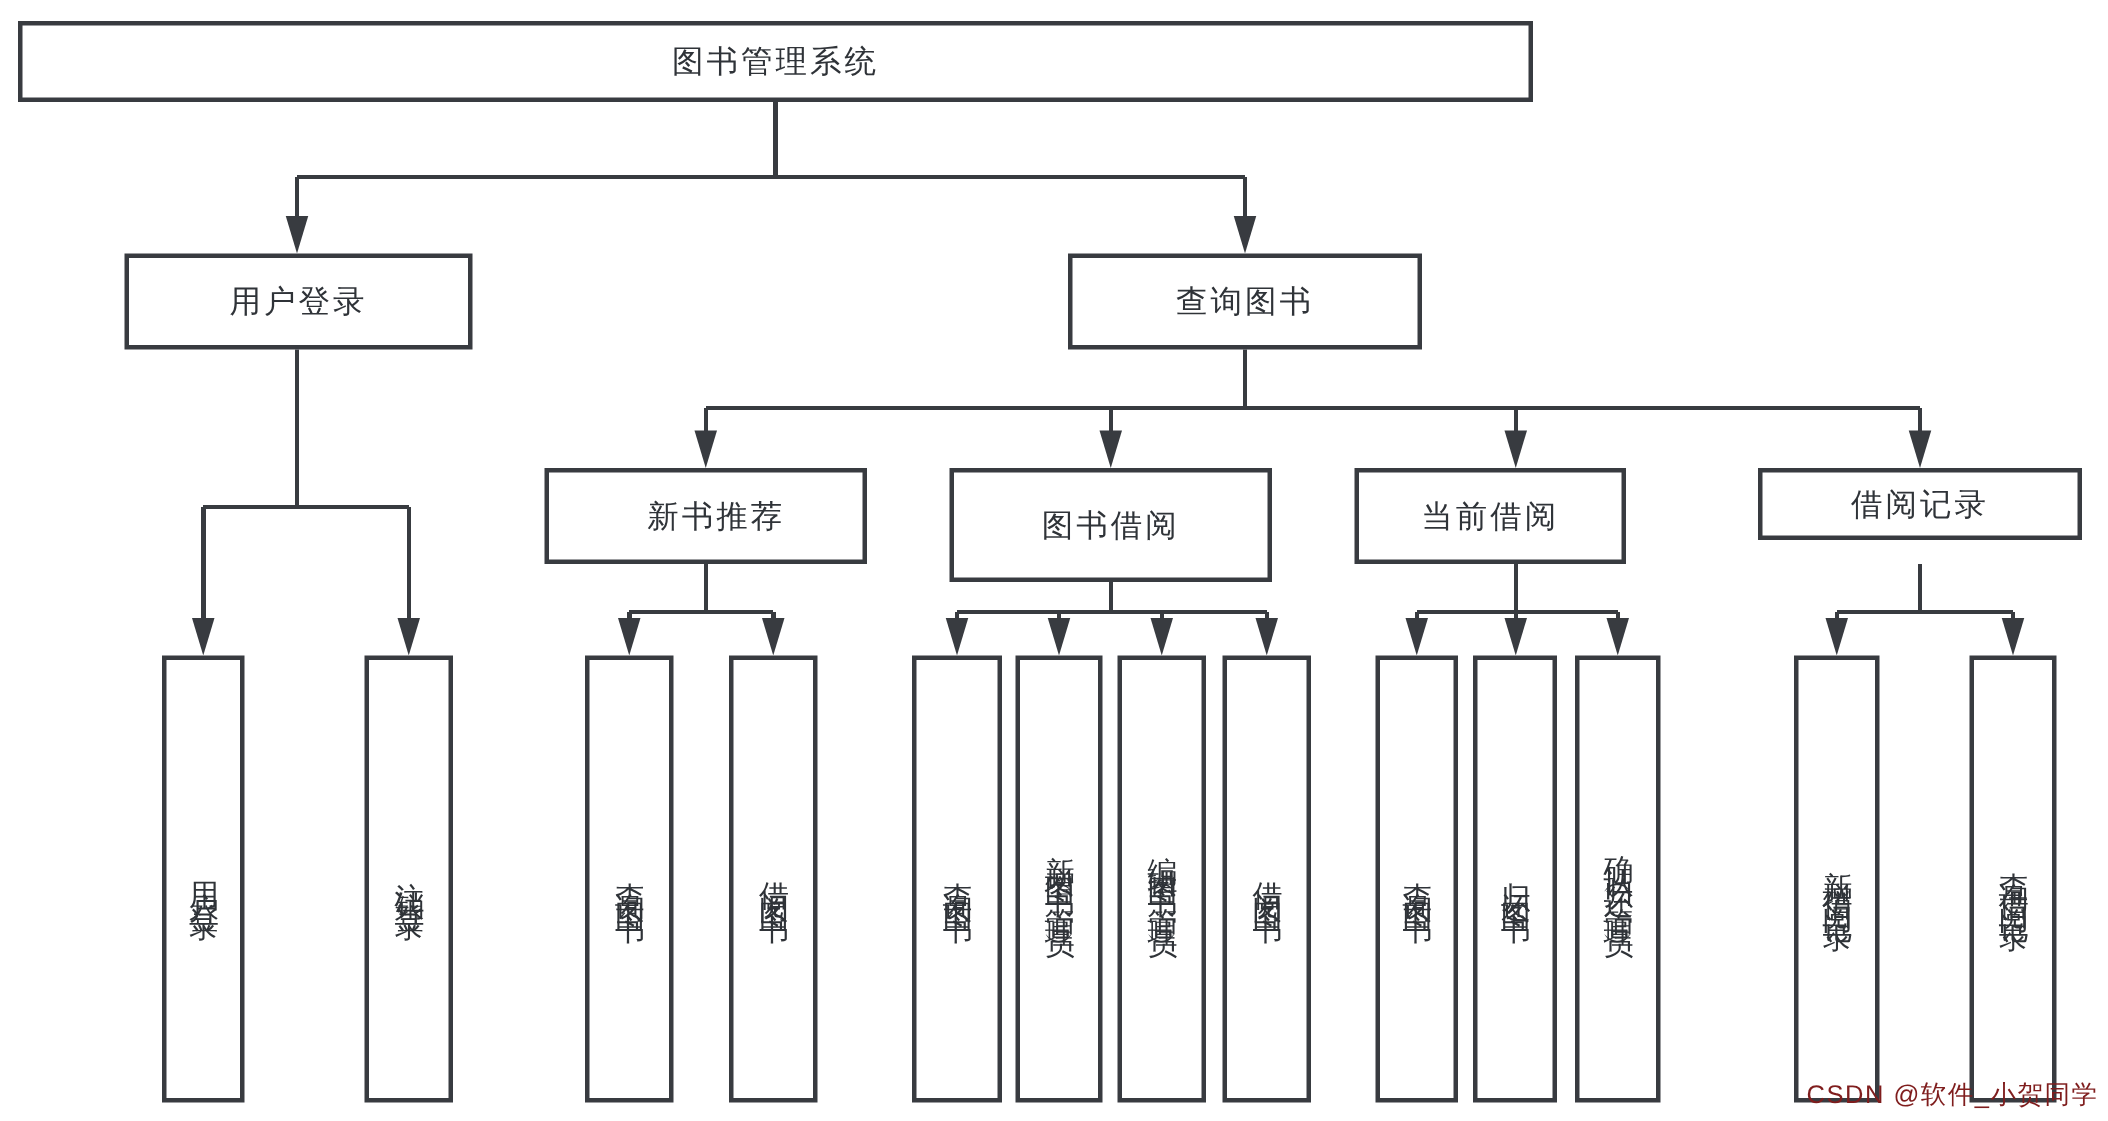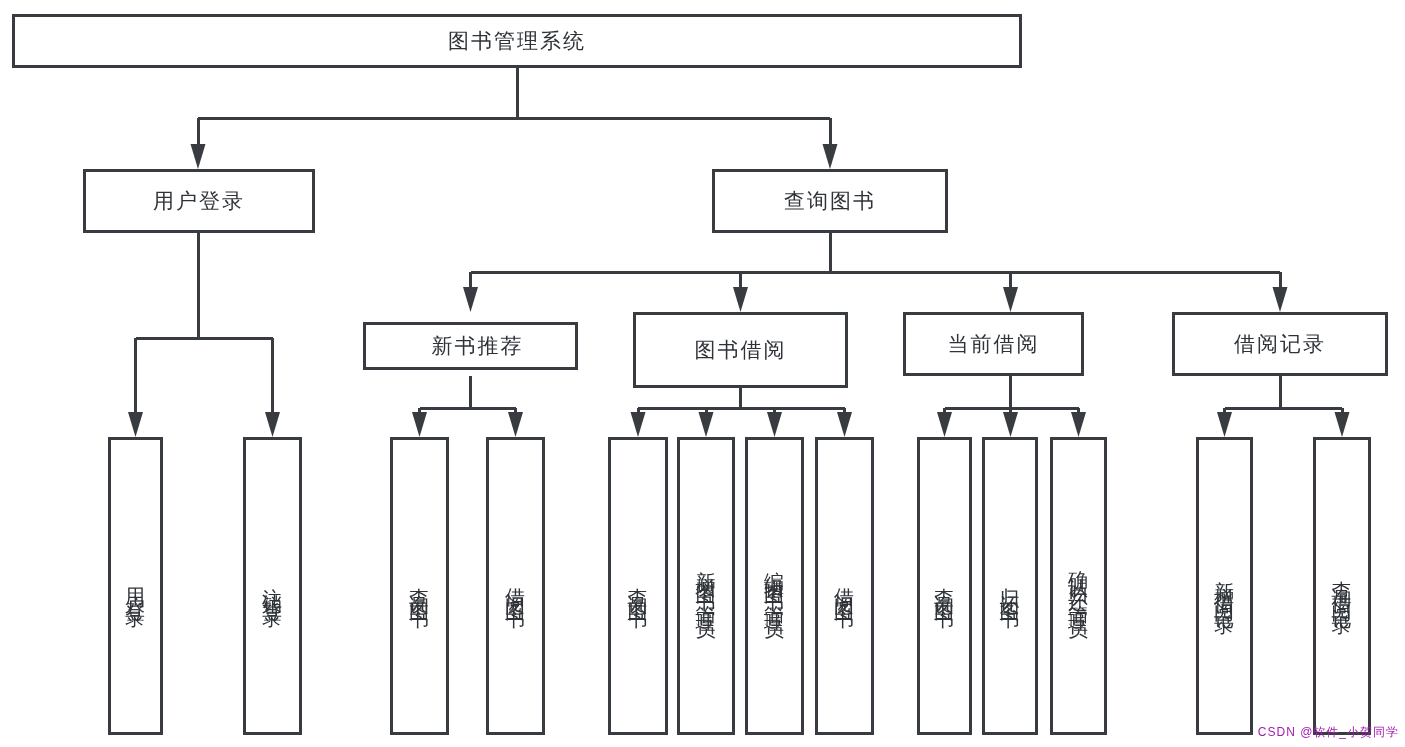--- a/index.html
+++ b/index.html
@@ -45,22 +45,22 @@
     writing-mode: vertical-rl;
     text-orientation: mixed;
     letter-spacing: 7px;
     line-height: 1;
     white-space: nowrap;
   }
   .watermark {
     position: absolute;
     right: 6px;
     bottom: 6px;
-    font-size: 12px;
-    color: #a21caf;
+    font-size: 17px;
+    color: #7f1d1d;
     letter-spacing: 1px;
     z-index: 5;
     white-space: nowrap;
   }
 </style>
 </head>
 <body>
 
 <div class="canvas">
 
@@ -110,30 +110,30 @@
     <span>图书管理系统</span>
   </div>
 
   <div class="node node-h" style="left:83px; top:169px; width:232px; height:64px;">
     <span>用户登录</span>
   </div>
   <div class="node node-h" style="left:712px; top:169px; width:236px; height:64px;">
     <span>查询图书</span>
   </div>
 
-  <div class="node node-h" style="left:363px; top:322px; width:215px; height:48px;padding-left:14px;">
+  <div class="node node-h" style="left:363px; top:312px; width:215px; height:64px;padding-left:14px;">
     <span>新书推荐</span>
   </div>
   <div class="node node-h" style="left:633px; top:312px; width:215px; height:76px;">
     <span>图书借阅</span>
   </div>
   <div class="node node-h" style="left:903px; top:312px; width:181px; height:64px;">
     <span>当前借阅</span>
   </div>
-  <div class="node node-h" style="left:1172px; top:312px; width:216px; height:64px;">
+  <div class="node node-h" style="left:1172px; top:312px; width:216px; height:48px;">
     <span>借阅记录</span>
   </div>
 
   <div class="node node-v" style="left:108px; top:437px; width:55px; height:298px;">
     <span class="vtext">用户登录</span>
   </div>
   <div class="node node-v" style="left:243px; top:437px; width:59px; height:298px;">
     <span class="vtext">注销登录</span>
   </div>
 

